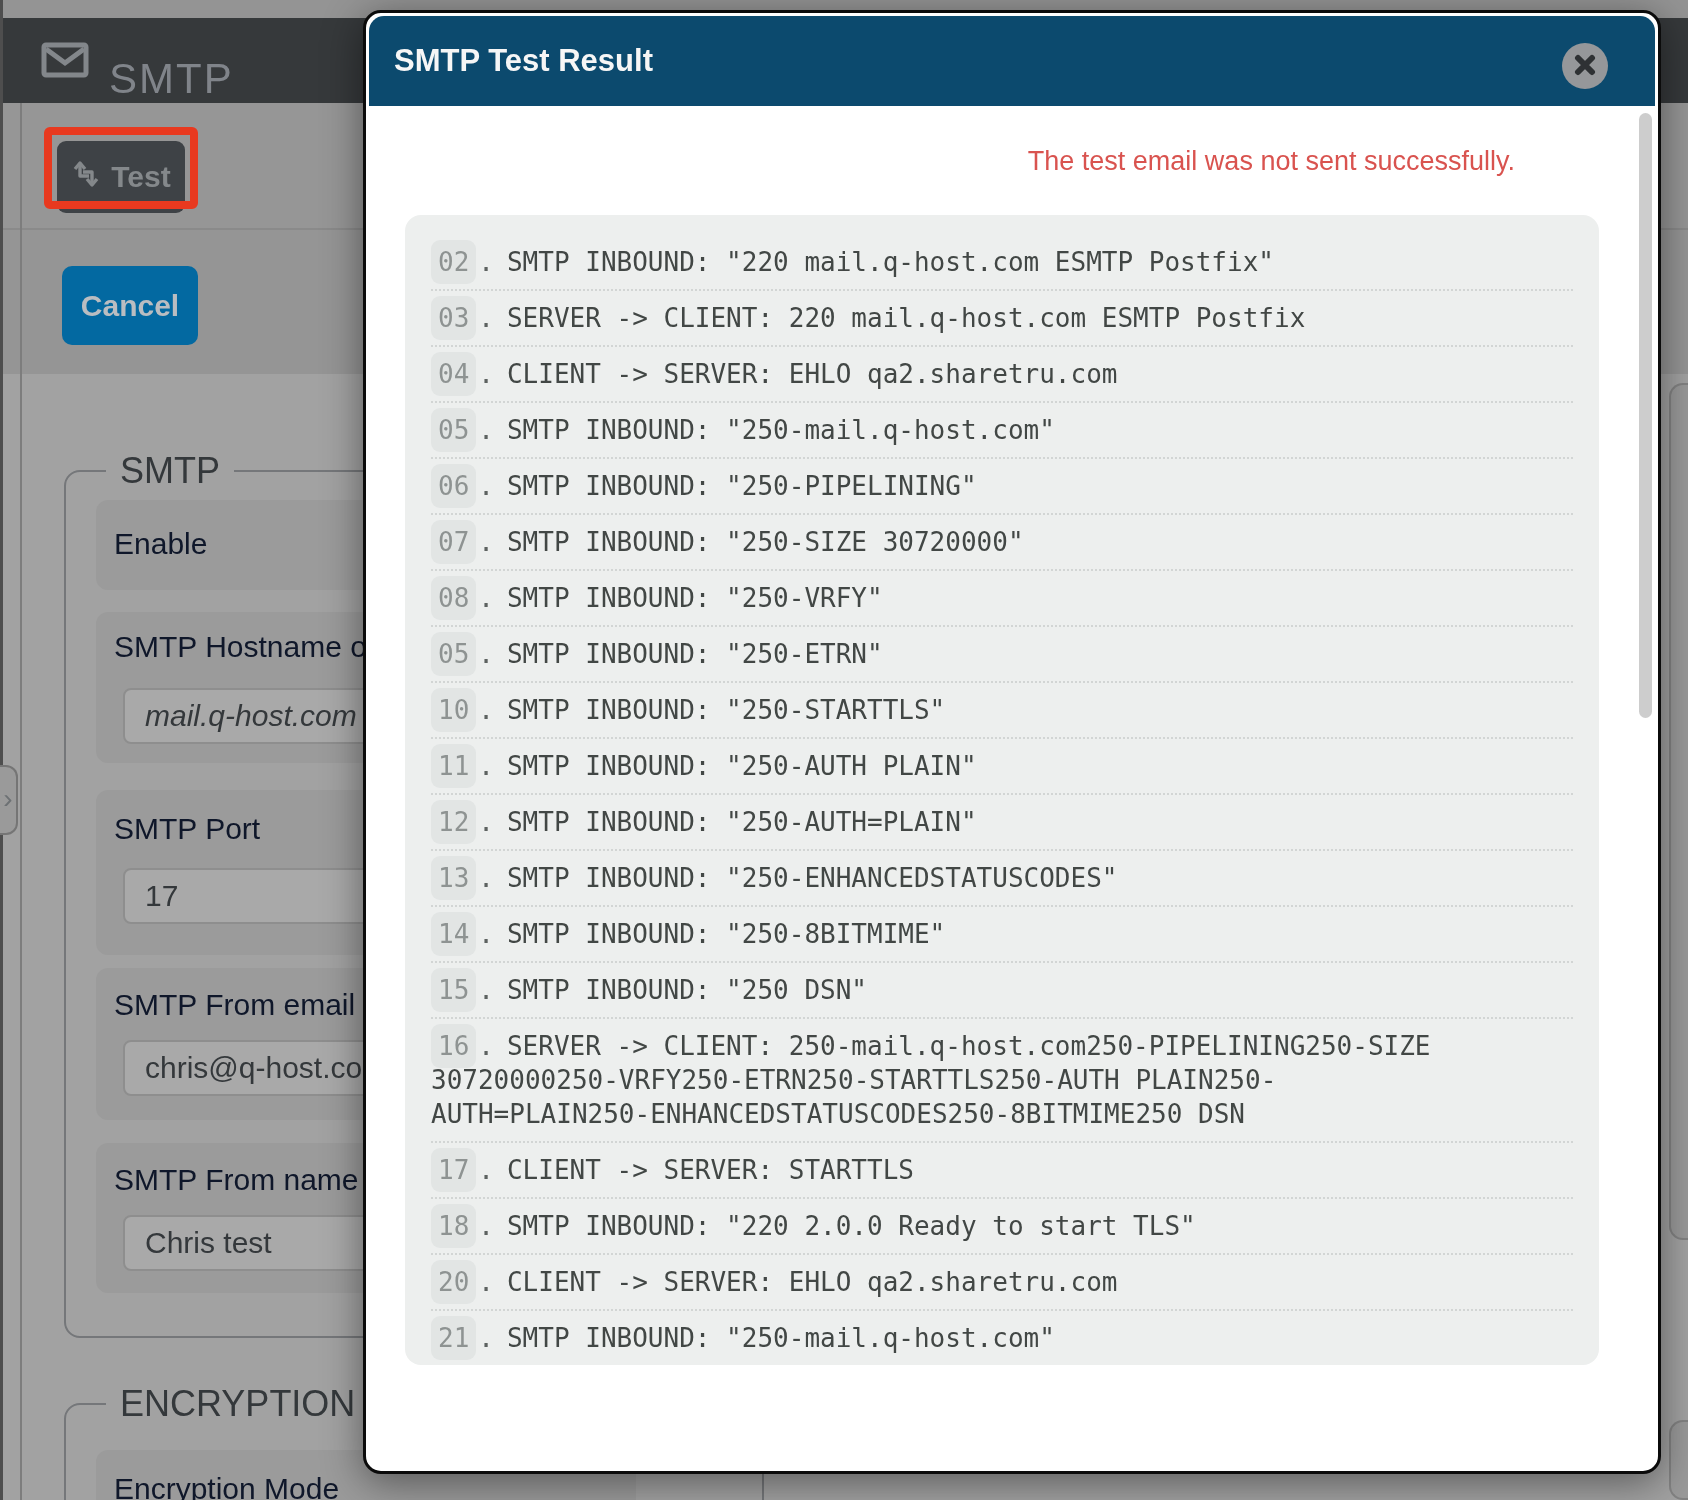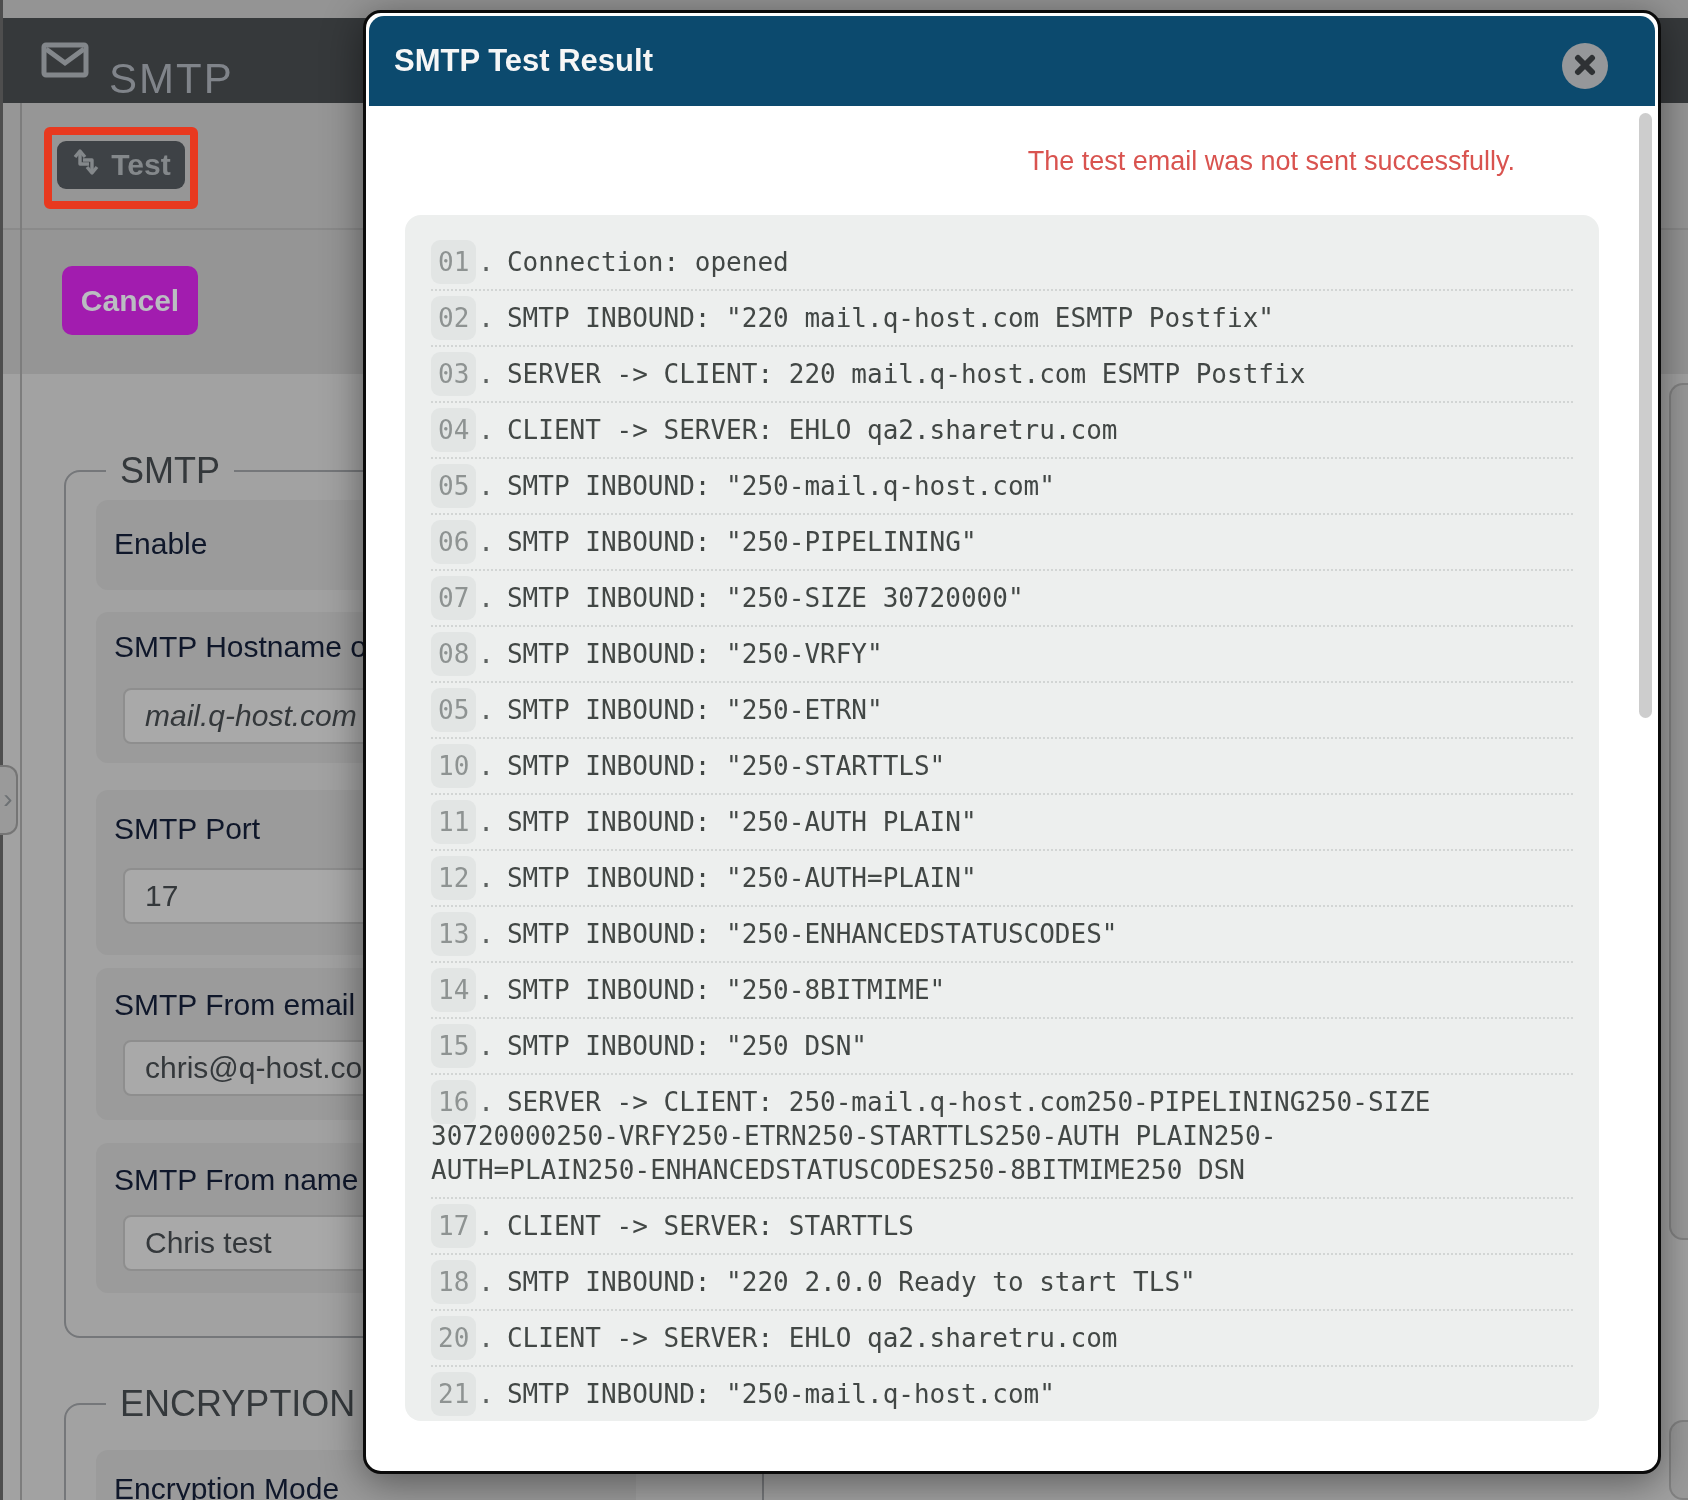--- a/index.html
+++ b/index.html
@@ -18,25 +18,25 @@
   #page-title { left:106px; top:18px; height:85px; line-height:85px; font-size:42px;
     color:#80848a; letter-spacing:2px; }
   #toolbar-1 { left:3px; top:103px; width:1685px; height:125px; background:#969696; }
   #toolbar-2 { left:3px; top:228px; width:1685px; height:146px; background:#959595;
     border-top:2px solid #8a8a8a; }
   #content-area { left:3px; top:374px; width:1685px; height:1126px; background:#a2a2a2; }
   #panel-vline { left:20px; top:103px; width:2px; height:1397px; background:#7d7d7d; }
 
   #test-annotation { left:44px; top:127px; width:154px; height:82px;
     border:8px solid #e8391f; border-radius:6px; z-index:5; }
-  #test-button { left:57px; top:141px; width:128px; height:48px; background:#3e4246;
+  #test-button { left:57px; top:141px; width:128px; height:72px; background:#3e4246;
     border:none; border-radius:9px; color:#84888b; font-size:30px; font-weight:bold;
     font-family:"Liberation Sans",sans-serif; display:flex; align-items:center;
     justify-content:center; gap:10px; cursor:pointer; }
-  #cancel-button { left:62px; top:266px; width:136px; height:69px; background:#a21caf;
+  #cancel-button { left:62px; top:266px; width:136px; height:79px; background:#0369a1;
     border:none; border-radius:10px; color:#babdc1; font-size:30px; font-weight:bold;
     font-family:"Liberation Sans",sans-serif; cursor:pointer; }
 
   .fieldset { border:2px solid #75777a; border-radius:16px; }
   #fieldset-smtp { left:64px; top:470px; width:700px; height:868px; }
   #fieldset-enc  { left:64px; top:1403px; width:700px; height:200px; }
   .legend { background:#a2a2a2; padding:0 14px; font-size:36px; color:#34383b; z-index:2; }
   #legend-smtp { left:106px; top:450px; }
   #legend-enc  { left:106px; top:1383px; }
 
@@ -172,21 +172,20 @@
           <svg width="22" height="22" viewBox="0 0 22 22">
             <path d="M4 4 L18 18 M18 4 L4 18" stroke="#2e3134" stroke-width="6" stroke-linecap="round"></path>
           </svg>
         </span>
       </button>
     </div>
     <div id="modal-body">
       <div id="error-message">The test email was not sent successfully.</div>
       <div id="log-panel">
         <ol id="log-list">
-            <li><span class="num">01</span><span class="dot"></span><span>Connection: opened</span></li>
             <li><span class="num">02</span><span class="dot"></span><span>SMTP INBOUND: "220 mail.q-host.com ESMTP Postfix"</span></li>
             <li><span class="num">03</span><span class="dot"></span><span>SERVER -&gt; CLIENT: 220 mail.q-host.com ESMTP Postfix</span></li>
             <li><span class="num">04</span><span class="dot"></span><span>CLIENT -&gt; SERVER: EHLO qa2.sharetru.com</span></li>
             <li><span class="num">05</span><span class="dot"></span><span>SMTP INBOUND: "250-mail.q-host.com"</span></li>
             <li><span class="num">06</span><span class="dot"></span><span>SMTP INBOUND: "250-PIPELINING"</span></li>
             <li><span class="num">07</span><span class="dot"></span><span>SMTP INBOUND: "250-SIZE 30720000"</span></li>
             <li><span class="num">08</span><span class="dot"></span><span>SMTP INBOUND: "250-VRFY"</span></li>
             <li><span class="num">05</span><span class="dot"></span><span>SMTP INBOUND: "250-ETRN"</span></li>
             <li><span class="num">10</span><span class="dot"></span><span>SMTP INBOUND: "250-STARTTLS"</span></li>
             <li><span class="num">11</span><span class="dot"></span><span>SMTP INBOUND: "250-AUTH PLAIN"</span></li>

